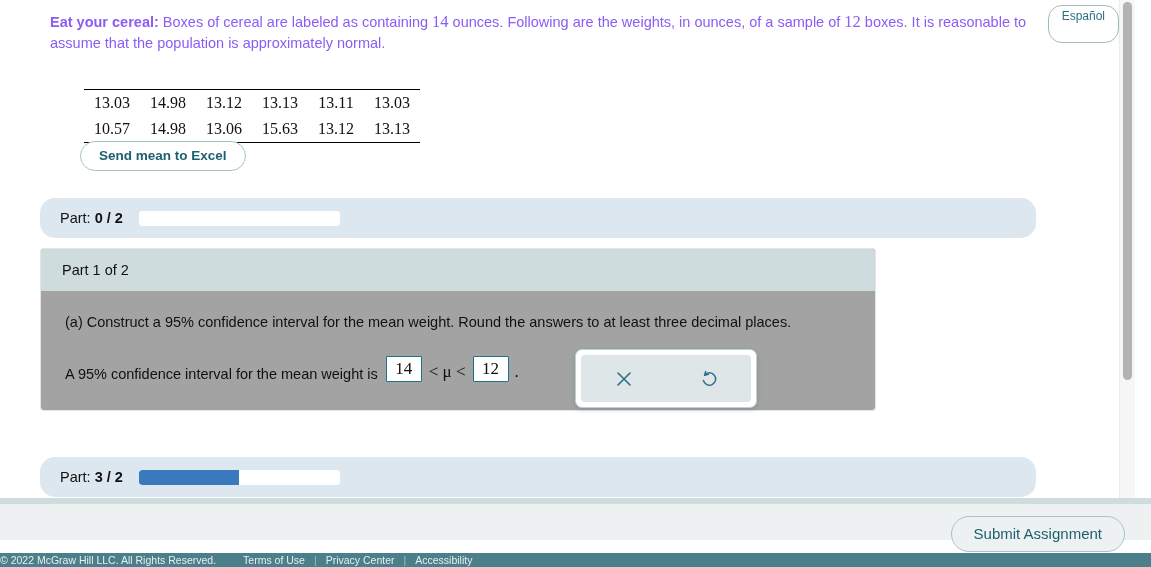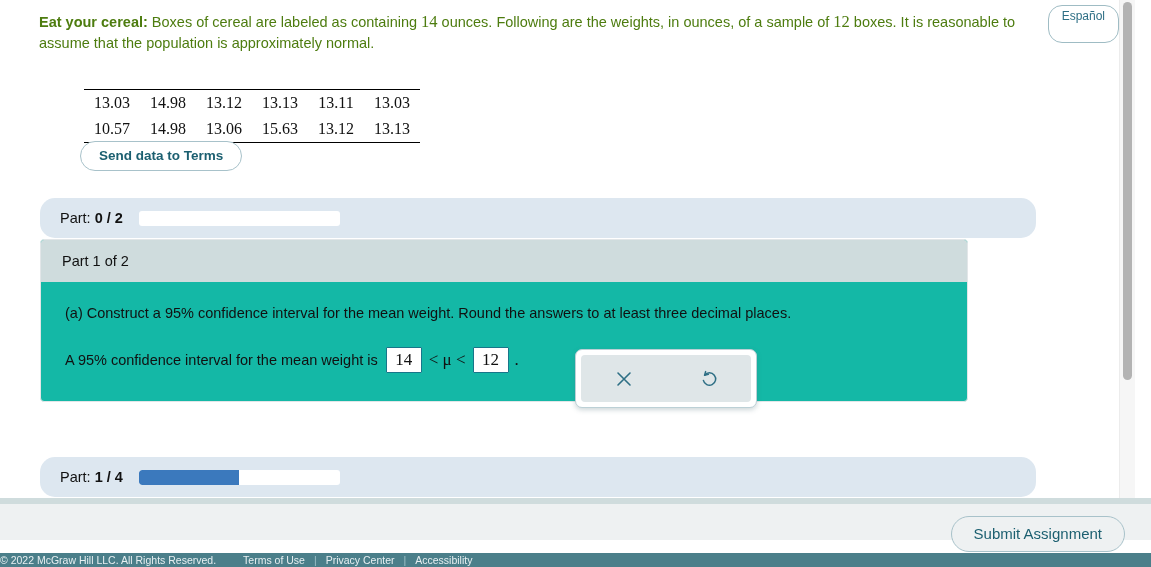--- a/index.html
+++ b/index.html
@@ -47,26 +47,26 @@
     font-size: 12px;
     font-family: "Liberation Sans", sans-serif;
     line-height: 14px;
     cursor: pointer;
     white-space: nowrap;
   }
 
   
   .problem {
     position: absolute;
-    left: 39px;
+    left: 50px;
     top: 11px;
     width: 990px;
     font-size: 14.5px;
     line-height: 21px;
-    color: #4d7c0f;
+    color: #8b5cf6;
   }
   .problem b { font-weight: bold; }
   .num { font-family: "Liberation Serif", serif; font-size: 16.5px; }
 
   
   .data-table-wrap {
     position: absolute;
     left: 84px;
     top: 65px;
     margin-top: 24px;
@@ -135,26 +135,26 @@
     border-radius: 3px 0 0 3px;
   }
 
   #part-bar-0 { top: 198px; }
   #part-bar-1 { top: 457px; }
 
   
   .question-card {
     position: absolute;
     left: 40px;
-    top: 239px;
-    width: 928px;
+    top: 248px;
+    width: 836px;
     border: 1px solid #e2e6e8;
     border-radius: 4px;
     box-sizing: border-box;
-    background: #14b8a6;
+    background: #a3a3a3;
   }
   .question-card-header {
     background: #cfdcdd;
     padding: 13px 0 13px 21px;
     font-size: 14.5px;
     color: #111;
     border-radius: 3px 3px 0 0;
   }
   .question-card-body {
     padding: 20px 0 28px 24px;
@@ -163,21 +163,21 @@
     box-sizing: border-box;
   }
   .q-prompt {
     font-size: 14.5px;
     color: #111;
     line-height: 22px;
     margin-bottom: 23px;
   }
   .answer-row {
     display: flex;
-    align-items: center;
+    align-items: flex-end;
     font-size: 14.5px;
     color: #111;
     position: relative;
   }
   .answer-text { margin-right: 8px; white-space: nowrap; }
   .answer-input {
     width: 30px;
     height: 22px;
     border: 1.5px solid #18768a;
     background: #ffffff;
@@ -344,21 +344,21 @@
             <td>14.98</td>
             <td>13.06</td>
             <td>15.63</td>
             <td>13.12</td>
             <td>13.13</td>
           </tr>
         </tbody>
       </table>
     </div>
 
-    <button class="excel-btn">Send data to Terms</button>
+    <button class="excel-btn">Send mean to Excel</button>
 
     <div class="part-bar" id="part-bar-0">
       <div class="part-bar-label"><span>Part: </span><b>0 / 2</b></div>
       <div class="progress-track">
         <div class="progress-fill" id="fill-0" style="width: 0%;"></div>
       </div>
     </div>
 
     <div class="question-card">
       <div class="question-card-header">Part 1 of 2</div>
@@ -388,21 +388,21 @@
             <svg width="20" height="20" viewBox="0 0 20 20">
               <path d="M5.6 6.2 A6.2 6.2 0 1 1 4.4 11.4" stroke="#2e6f85" stroke-width="1.5" fill="none" stroke-linecap="round"></path>
               <path d="M5.6 6.2 L9.4 5.3 M5.6 6.2 L6.6 2.6" stroke="#2e6f85" stroke-width="1.5" fill="none" stroke-linecap="round"></path>
             </svg>
           </span>
         </button>
       </div>
     </div>
 
     <div class="part-bar" id="part-bar-1">
-      <div class="part-bar-label"><span>Part: </span><b>1 / 4</b></div>
+      <div class="part-bar-label"><span>Part: </span><b>3 / 2</b></div>
       <div class="progress-track">
         <div class="progress-fill" id="fill-1" style="width: 50%;"></div>
       </div>
     </div>
 
     <div class="scrollbar-track">
       <div class="scrollbar-thumb"></div>
     </div>
 
   </div>

